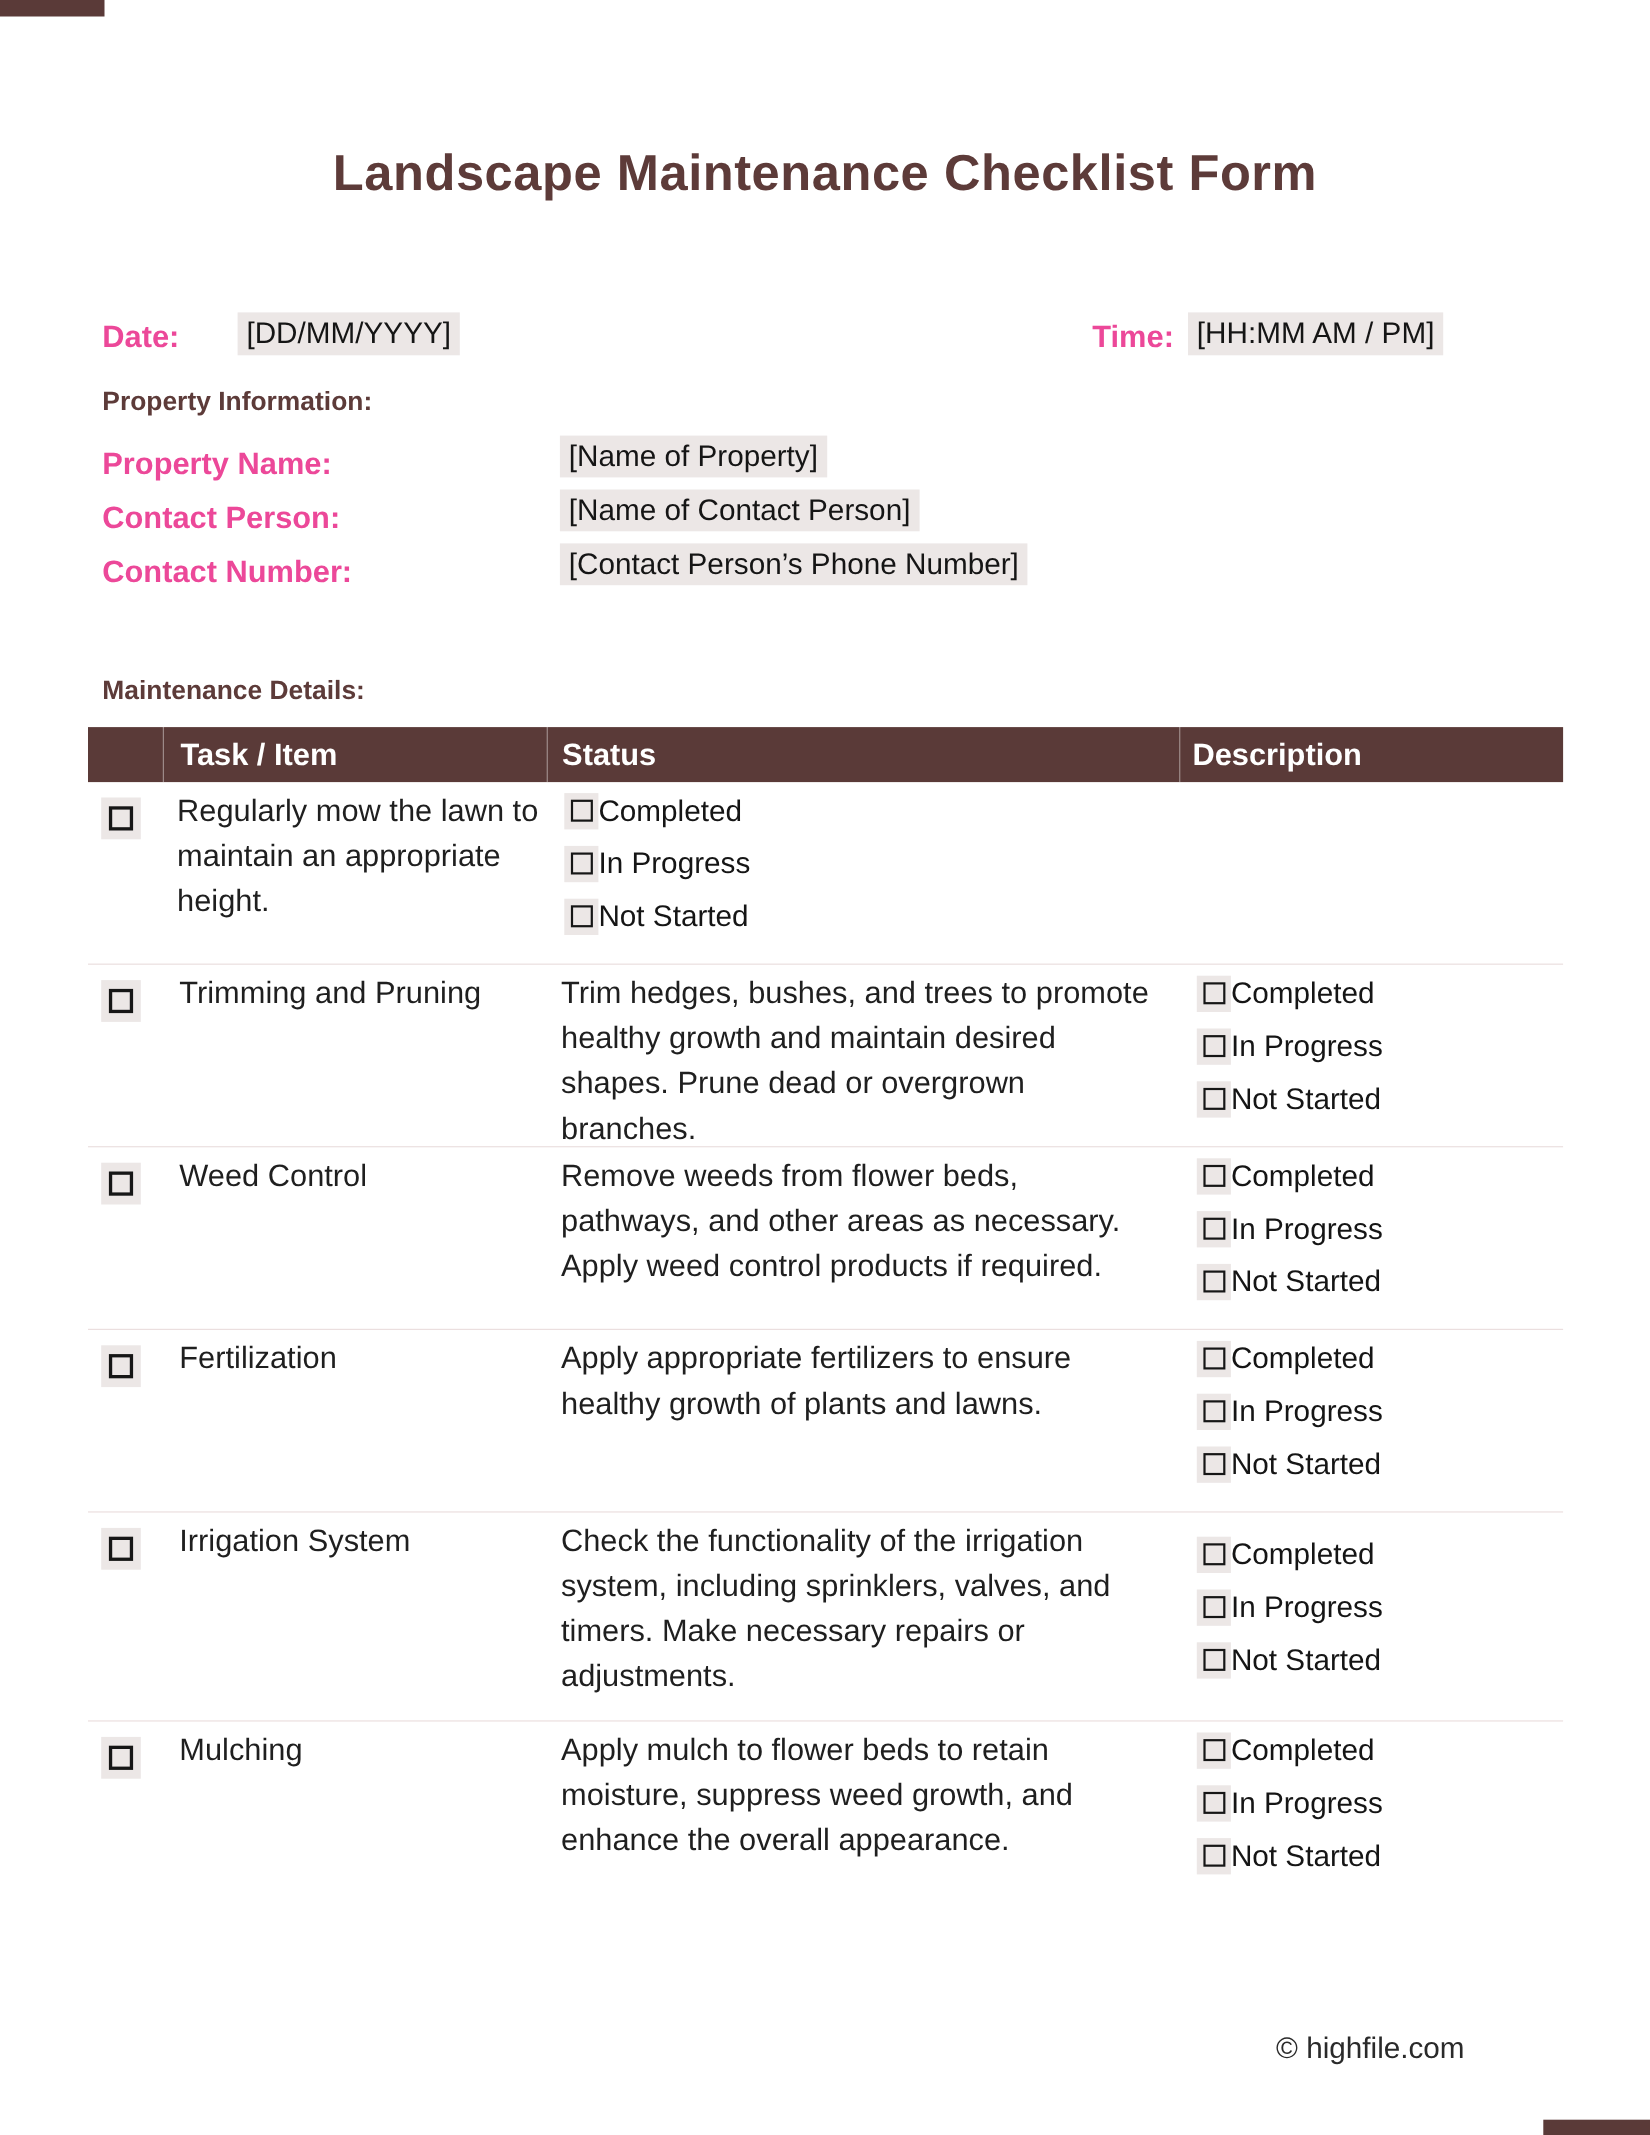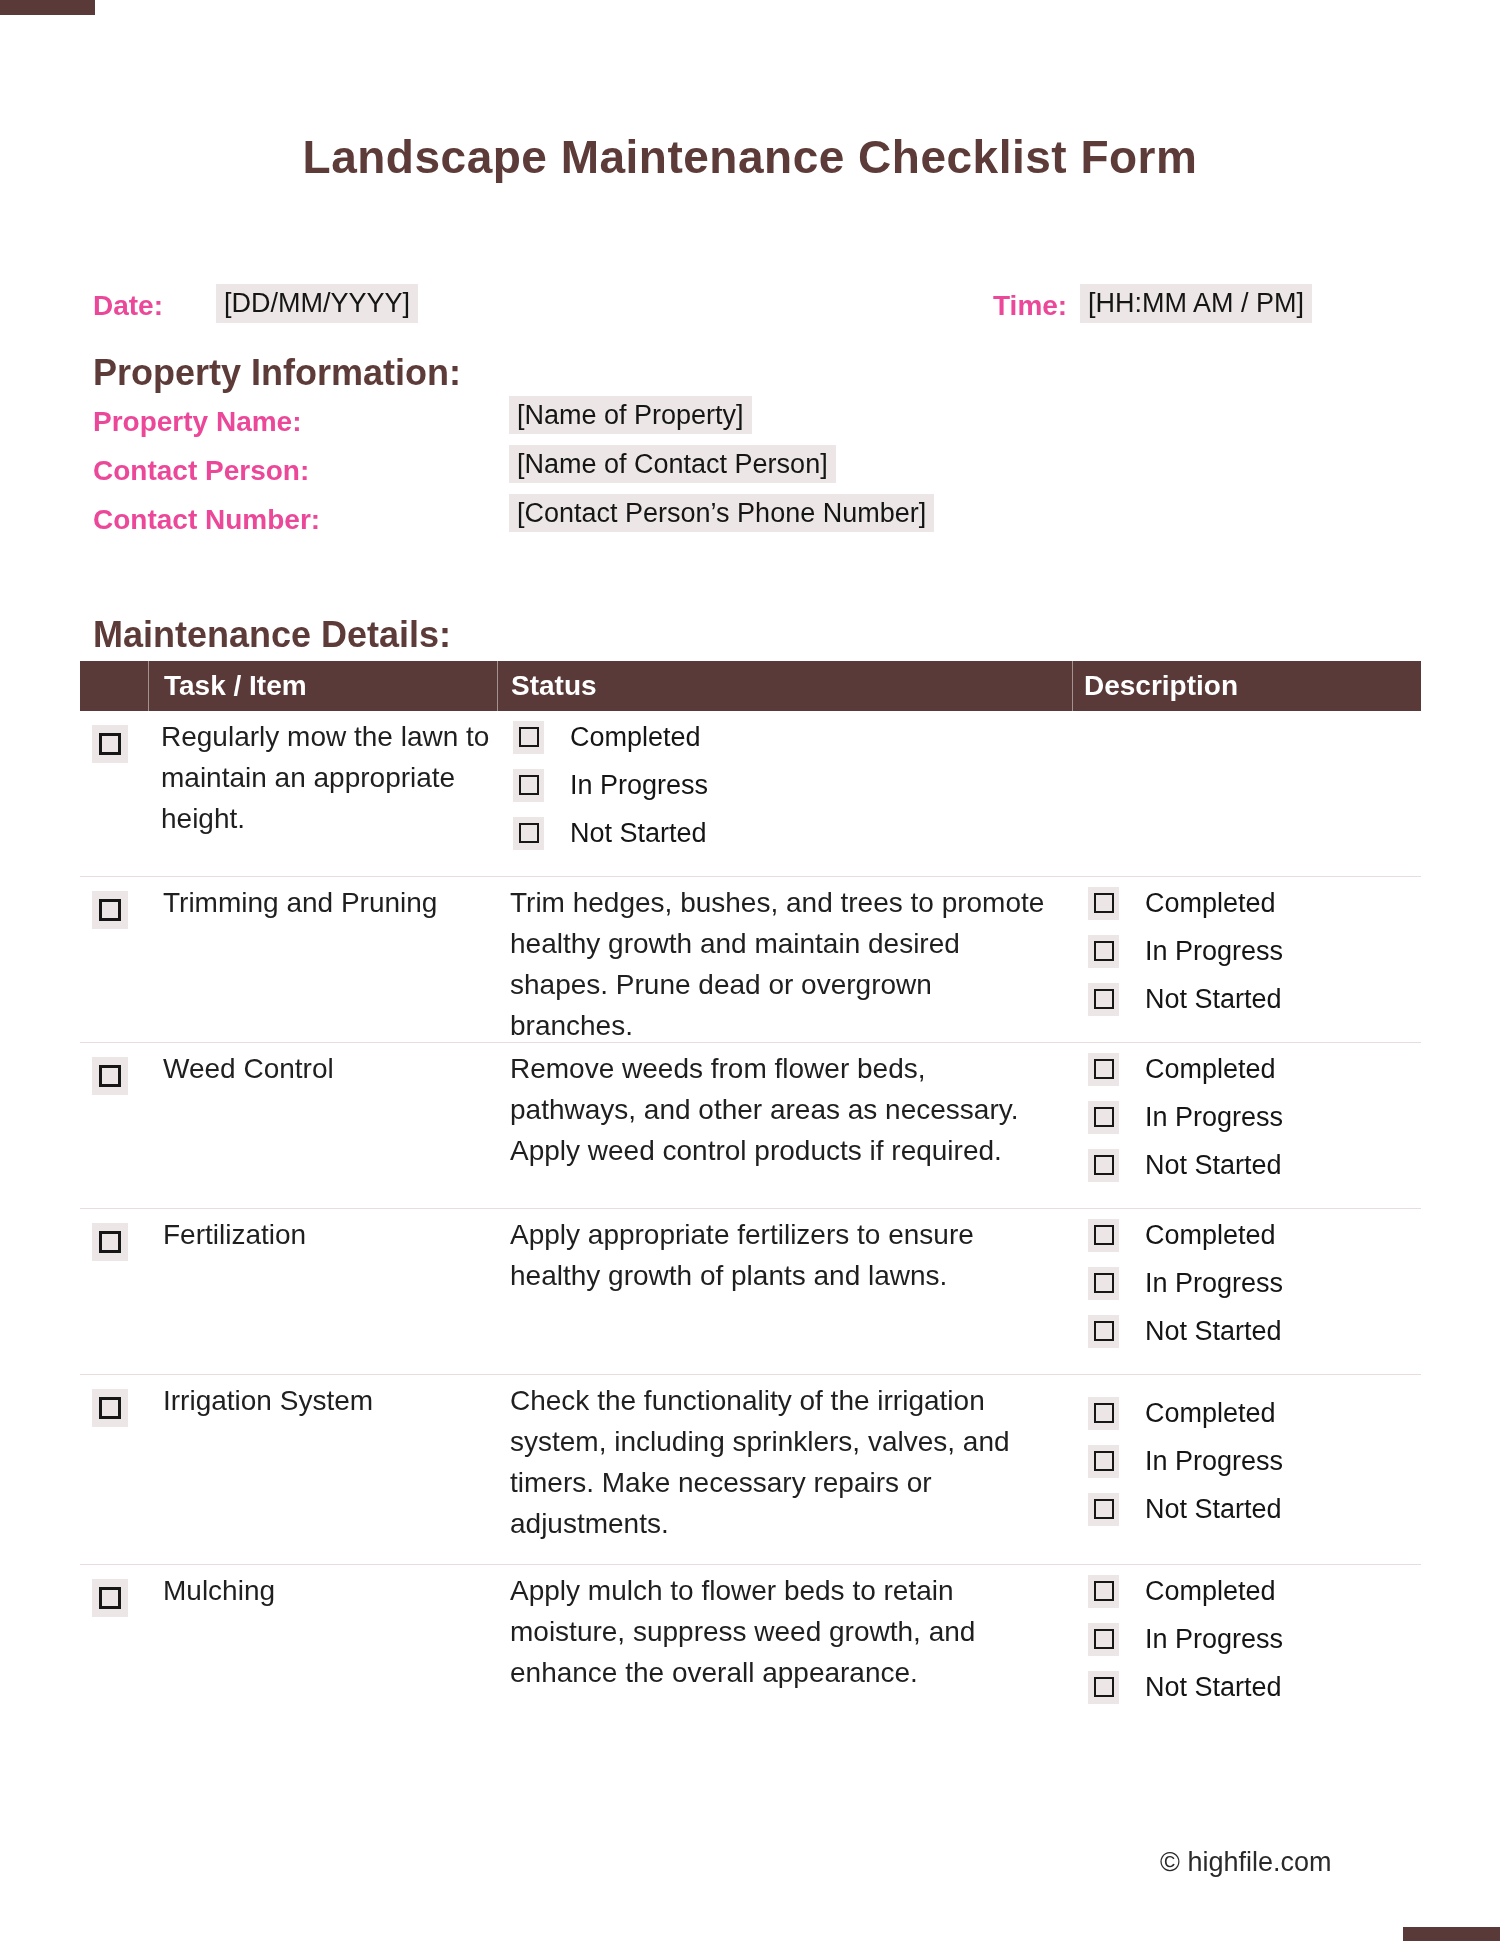--- a/index.html
+++ b/index.html
@@ -22,21 +22,21 @@
 
   .lbl{font-size:28px;font-weight:bold;color:#ec4899}
   .hl{background:var(--hl);padding:4px 8px;font-size:27px;color:#151515;white-space:nowrap}
 
   .dt-row{position:absolute;left:0;top:0;width:100%}
   .date-lbl{position:absolute;left:93px;top:290px}
   .date-val{position:absolute;left:216px;top:284px}
   .time-lbl{position:absolute;left:993px;top:290px}
   .time-val{position:absolute;left:1080px;top:284px}
 
-  .section-heading{position:absolute;left:93px;font-size:36px;font-weight:bold;color:var(--heading)}
+  .section-heading{position:absolute;left:93px;font-size:24px;font-weight:bold;color:var(--heading)}
   .prop-heading{top:352px}
   .maint-heading{top:614px}
 
   .prop-rows{position:absolute;left:0;top:400px;width:100%}
   .prop-row{position:relative;height:49px}
   .plabel{position:absolute;left:93px;top:6px}
   .pvalues{position:absolute;left:509px;top:0;white-space:nowrap}
   .sep{font-size:27px}
 
   .table{position:absolute;left:80px;top:661px;width:1341px}
@@ -55,21 +55,21 @@
   .hl-box{width:36px;height:38px;background:var(--hl);display:flex;align-items:center;justify-content:center;cursor:pointer}
   .box{width:22px;height:22px;border:3px solid #161616;background:transparent}
   .hl-box.sm{width:31px;height:33px}
   .box.sm{width:20px;height:20px;border:2px solid #161616}
 
   .c-task{padding:5px 0 0 15px;font-size:28px;line-height:41px}
   .c-desc{padding:5px 0 0 13px;font-size:28px;line-height:41px}
   .c-desc .desc-text{display:block;max-width:548px}
   .c-status{padding:2px 0 0 16px}
   .trow:nth-child(5) .c-status{padding-top:14px}
-  .status-opt{display:flex;align-items:center;gap:26px;height:48px}
+  .status-opt{display:flex;align-items:center;gap:0;height:48px}
   .status-lbl{font-size:27px;color:#151515}
 
   .footer{position:absolute;left:1160px;top:1847px;font-size:27px;color:#2a2a2a}
 </style>
 </head>
 <body>
 
 <div class="page">
   <div class="corner-tl"></div>
 

